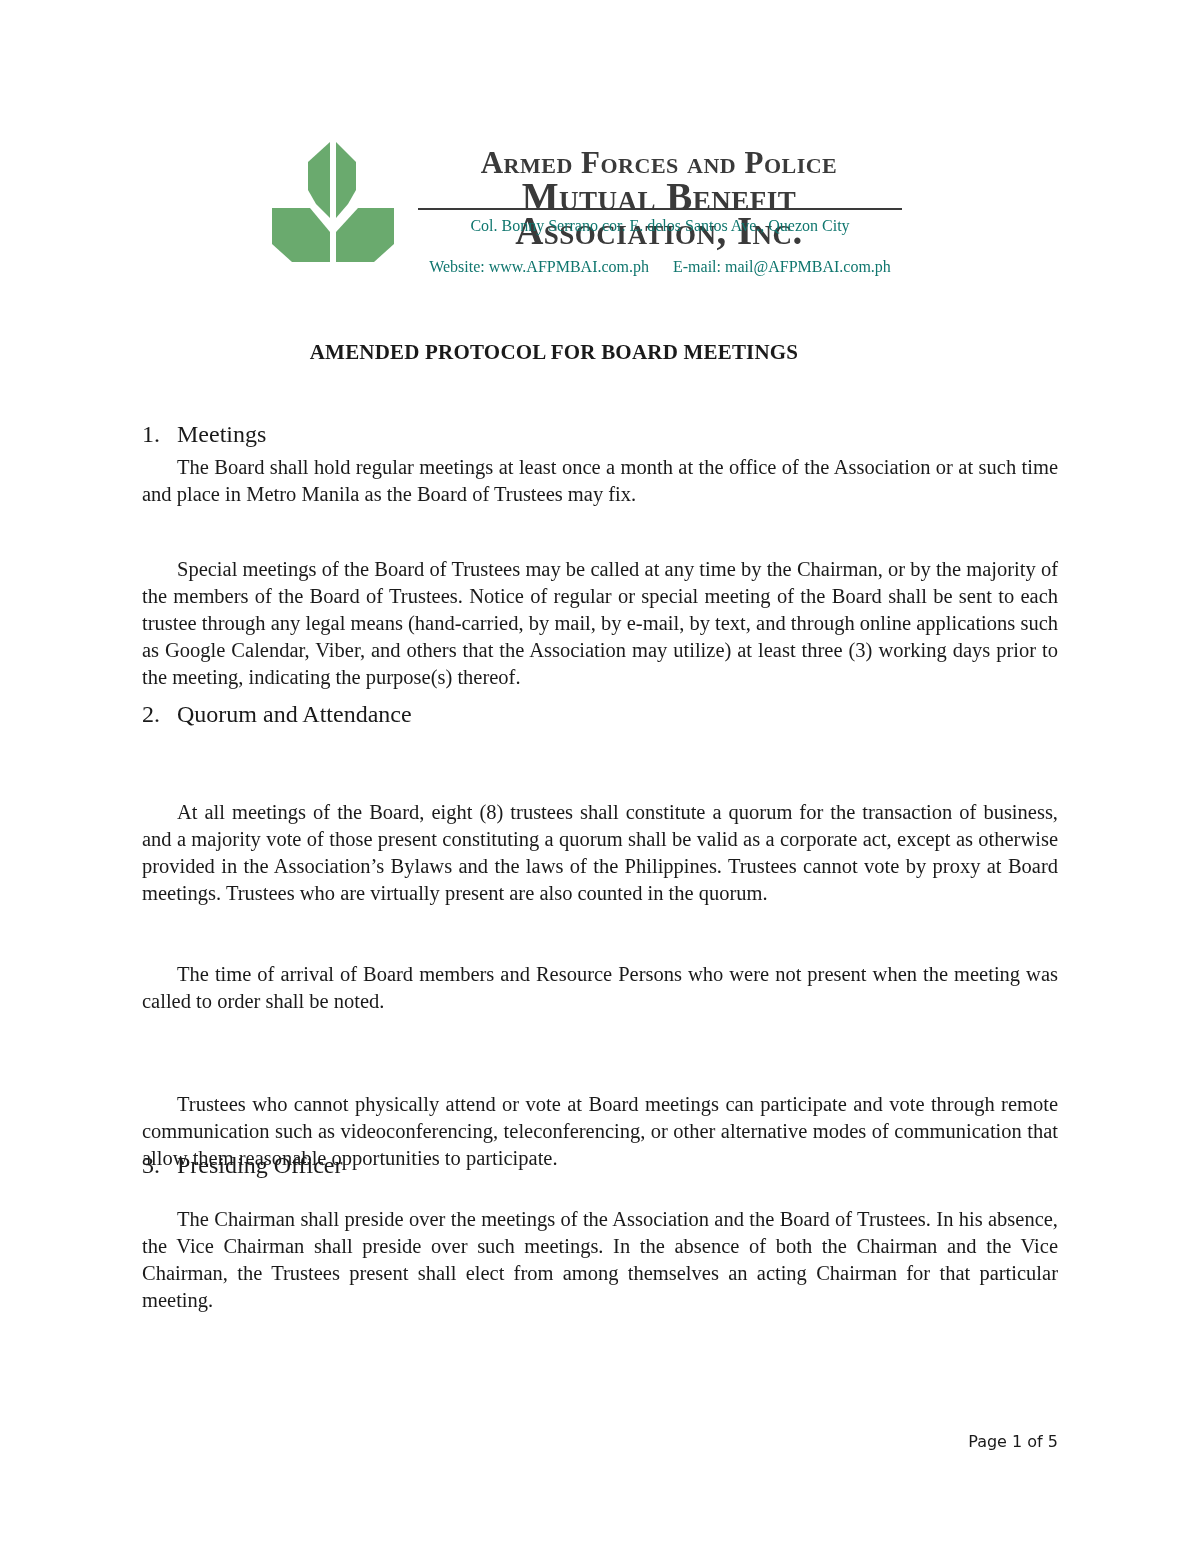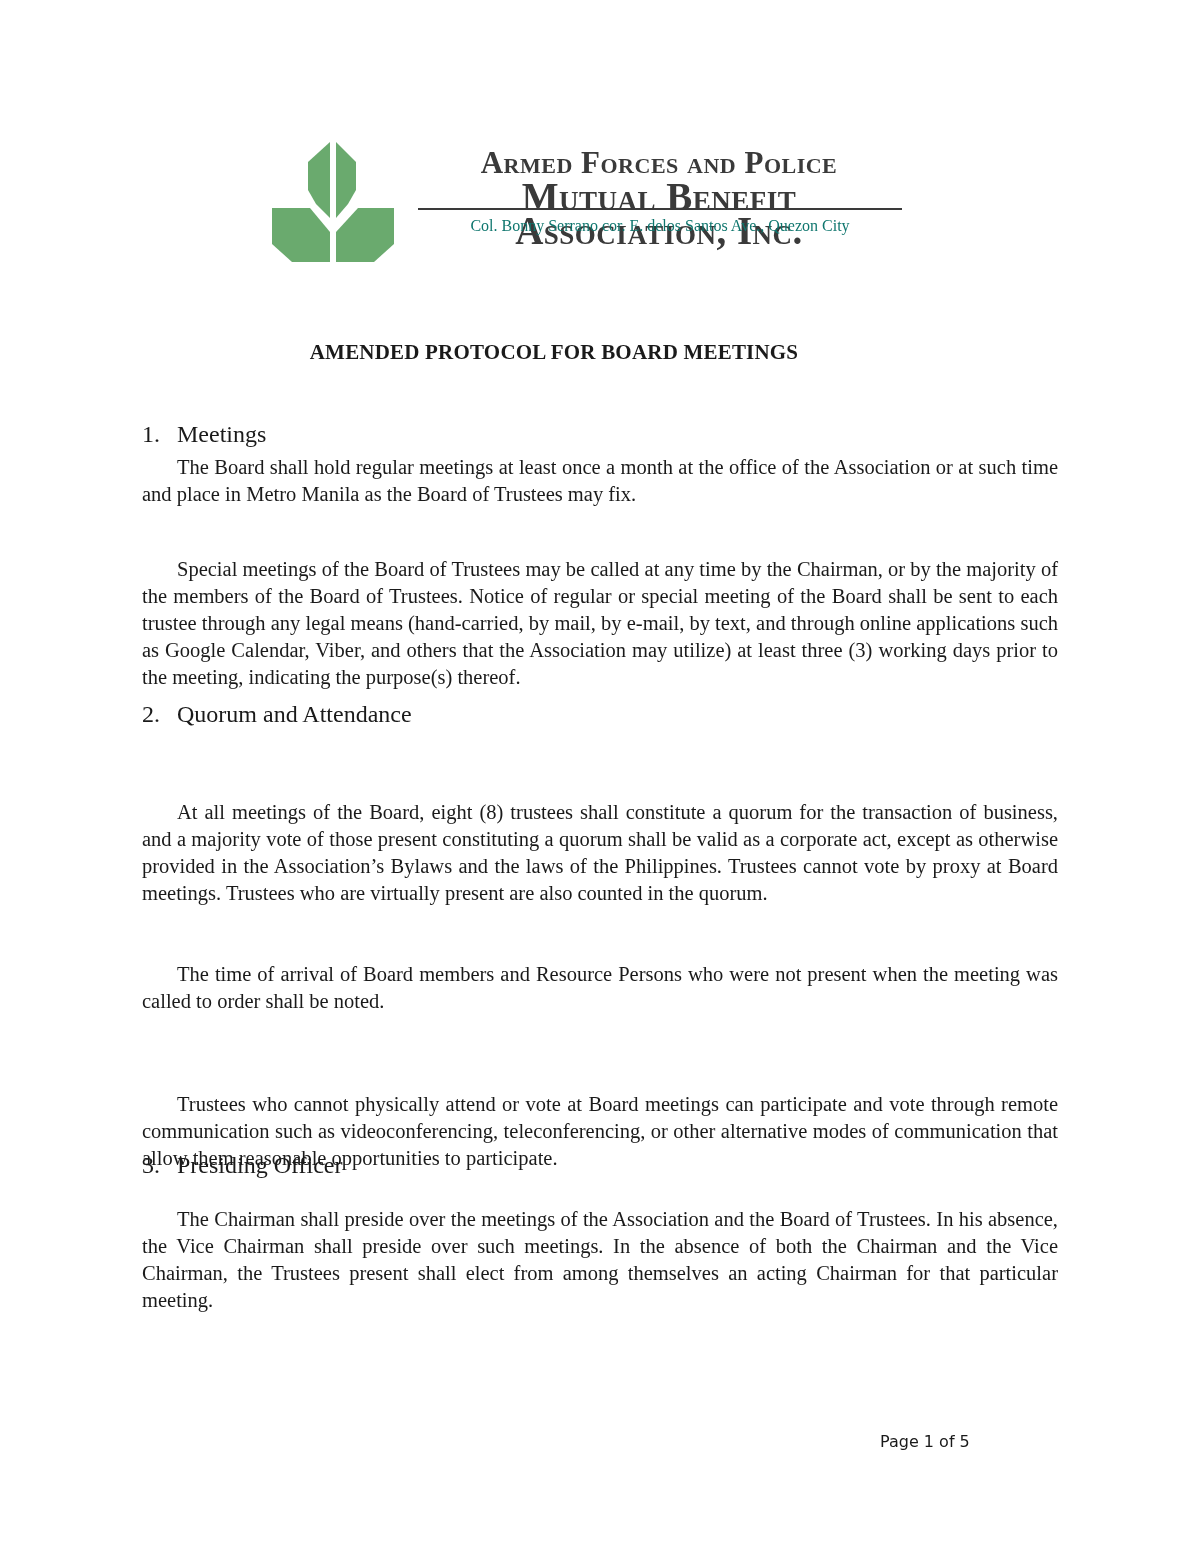--- a/index.html
+++ b/index.html
@@ -94,20 +94,21 @@
       line-height: 27px;
       text-align: justify;
       text-indent: 35px;
       margin: 0;
     }
     .page-footer {
       position: absolute;
       left: 880px;
       width: 178px;
       top: 1432px;
+      text-align: right;
       font-family: "DejaVu Sans", "Liberation Sans", sans-serif;
       font-size: 16px;
       color: #1a1a1a;
     }
   </style>
 </head>
 <body>
 
 <div class="letterhead">
   <svg class="logo" viewBox="0 0 122 122" xmlns="http://www.w3.org/2000/svg">
@@ -117,20 +118,23 @@
     <polygon points="64,2 64,78 76,64 84,50 84,22" fill="#6aaa6e"></polygon>
 
     <polygon points="0,68 38,68 58,92 58,122 20,122 0,104" fill="#6aaa6e"></polygon>
 
     <polygon points="64,92 86,68 122,68 122,104 102,122 64,122" fill="#6aaa6e"></polygon>
   </svg>
   <div class="org-name org-line1">Armed Forces and Police</div>
   <div class="org-name org-line2">Mutual Benefit Association, Inc.</div>
   <div class="rule"></div>
   <div class="contact contact-1">Col. Bonny Serrano cor. E. delos Santos Ave., Quezon City</div>
+  <div class="contact contact-3">
+    <span>Website: www.AFPMBAI.com.ph</span><span class="gap"></span><span>E-mail: mail@AFPMBAI.com.ph</span>
+  </div>
 </div>
 
 <div class="doc-title">AMENDED PROTOCOL FOR BOARD MEETINGS</div>
 
 <div class="section-heading" style="top:421px;">
   <span class="num">1.</span><span>Meetings</span>
 </div>
 <p class="para" style="top:454px;">The Board shall hold regular meetings at least once a month at the office of the Association or at such time and place in Metro Manila as the Board of Trustees may fix.</p>
 <p class="para" style="top:556px;">Special meetings of the Board of Trustees may be called at any time by the Chairman, or by the majority of the members of the Board of Trustees. Notice of regular or special meeting of the Board shall be sent to each trustee through any legal means (hand-carried, by mail, by e-mail, by text, and through online applications such as Google Calendar, Viber, and others that the Association may utilize) at least three (3) working days prior to the meeting, indicating the purpose(s) thereof.</p>
 

